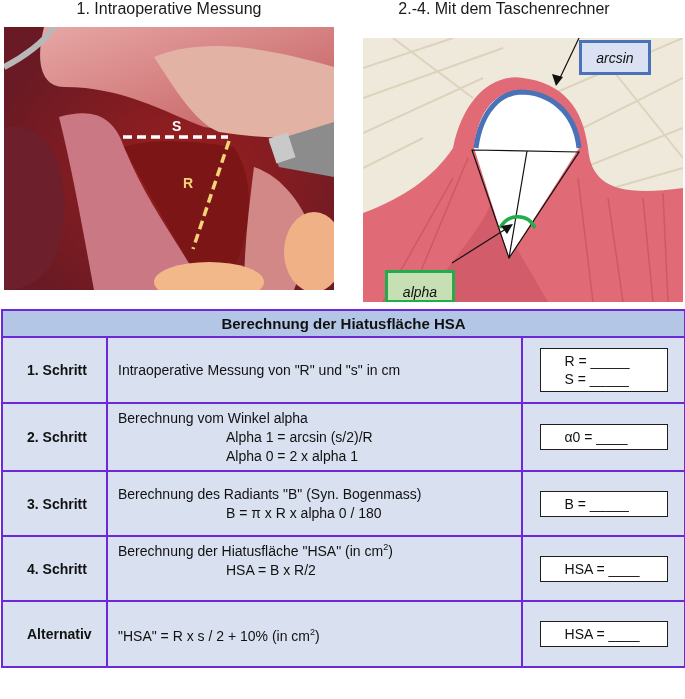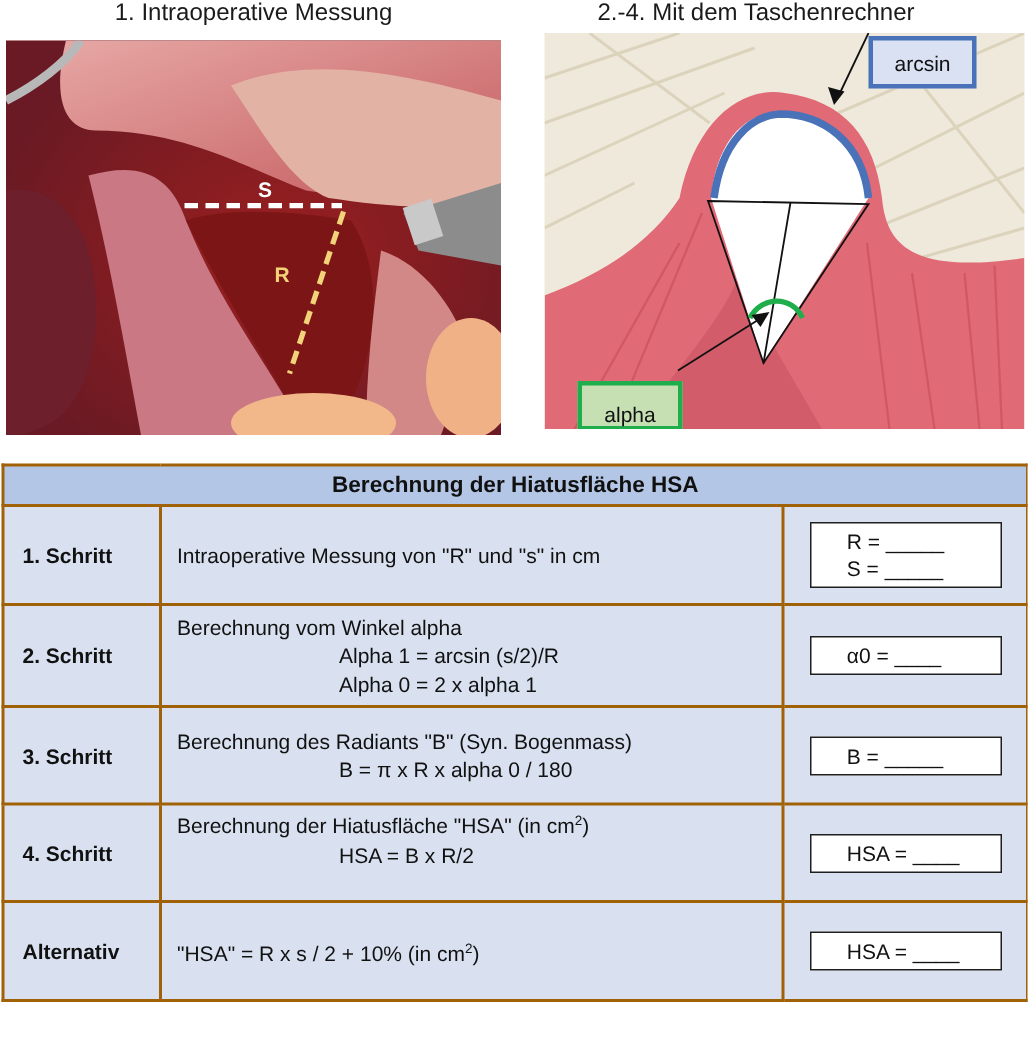--- a/index.html
+++ b/index.html
@@ -4,28 +4,28 @@
 <style>
   html, body { margin:0; padding:0; background:#ffffff; }
   body { width:685px; height:699px; position:relative; overflow:hidden;
          font-family:"Liberation Sans", "DejaVu Sans", sans-serif; color:#111; }
   .caption { position:absolute; top:0; font-size:16px; color:#1a1a1a; text-align:center; }
   #cap1 { left:4px; width:330px; }
   #cap2 { left:344px; width:320px; }
 
   .photo { position:absolute; left:4px; top:27px; width:330px; height:263px; overflow:hidden;
            background:#8a2a2a; }
-  .diagram { position:absolute; left:363px; top:22px; width:320px; height:264px; overflow:hidden;
-             background:#efe9dc; }
+  .diagram { position:absolute; left:363px; top:38px; width:320px; height:264px; overflow:hidden;
+             background:#efe9dc;font-style:italic; }
 
   .hsa-table { position:absolute; left:1px; top:309px; width:683px; border-collapse:collapse;
                table-layout:fixed; font-size:14px; }
-  .hsa-table td { border:2px solid #a16207; background:#d9e1f0; padding:0; vertical-align:middle; }
+  .hsa-table td { border:2px solid #6d28d9; background:#d9e1f0; padding:0; vertical-align:middle; }
   .hsa-table td.head { background:#b4c6e5; text-align:center; font-weight:bold; font-size:15px; height:25px; }
-  .hsa-table td.step { font-weight:bold; padding-left:12px; width:94px; }
+  .hsa-table td.step { font-weight:bold; padding-left:24px; width:94px; }
   .hsa-table td.desc { padding-left:10px; line-height:19px; }
   .hsa-table td.res { width:162px; text-align:center; }
   .desc .center-line { padding-left:108px; }
   .result-box { display:inline-block; background:#fff; border:1.5px solid #1f1f1f; text-align:left;
                 padding:3px 24px; font-size:14px; line-height:18px; width:78px; }
   .row1 td { height:64px; }
   .row2 td { height:66px; }
   .row3 td { height:63px; }
   .row4 td { height:63px; }
   .row5 td { height:64px;margin-left:16px; }

